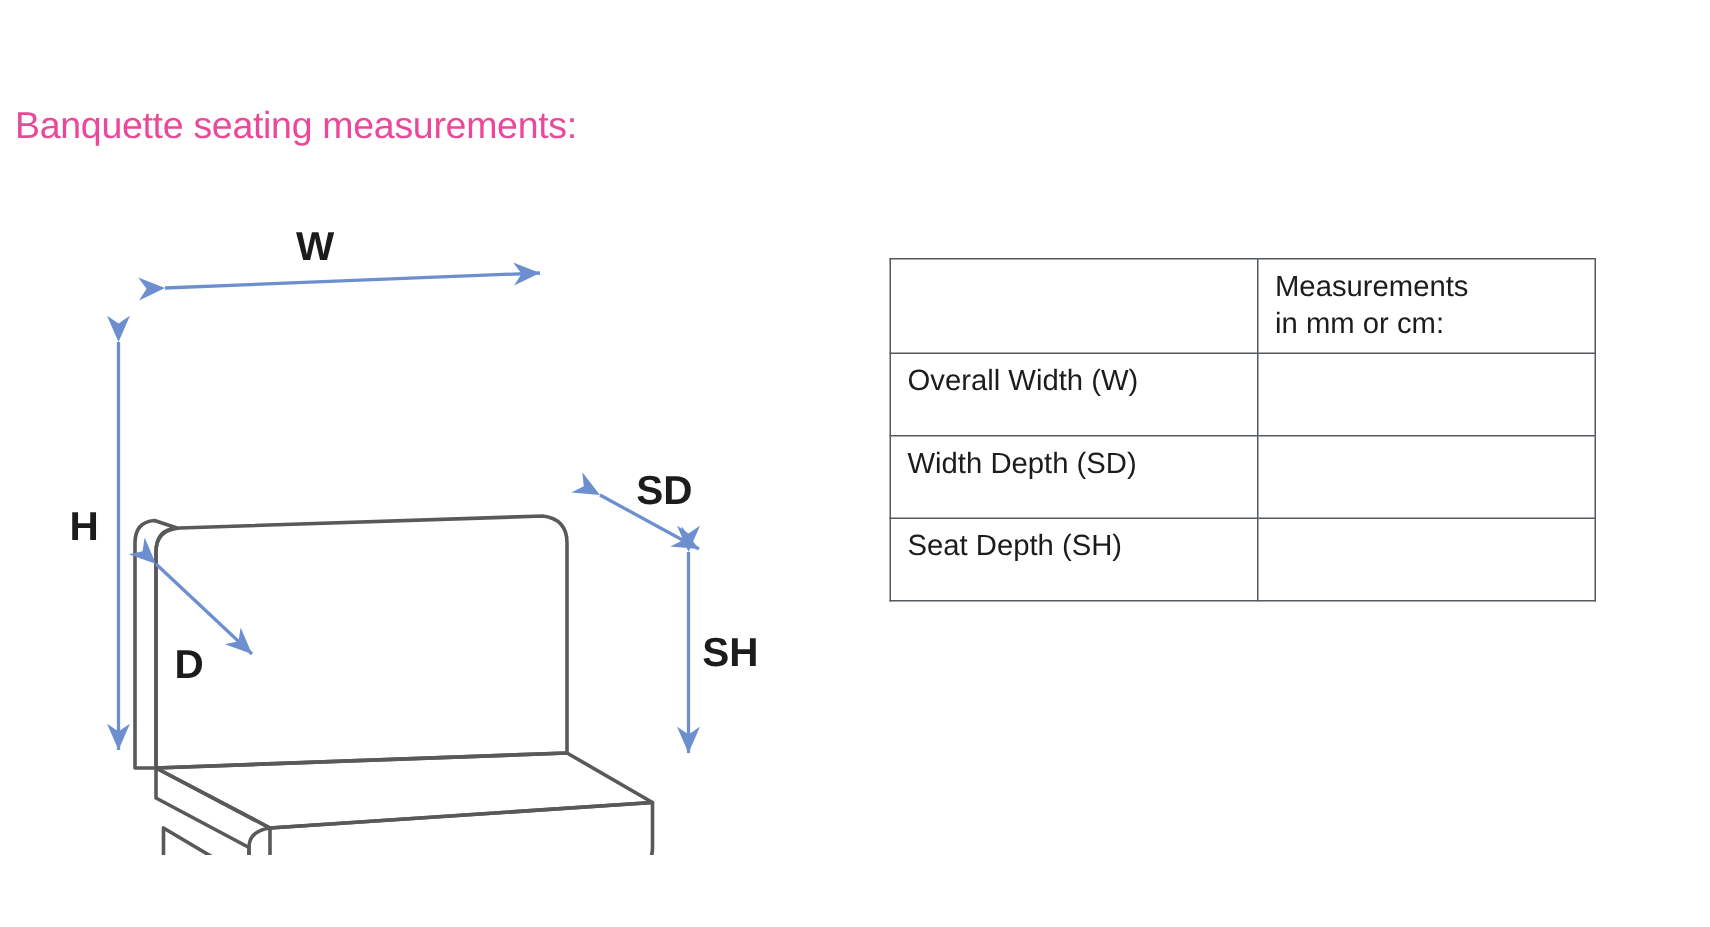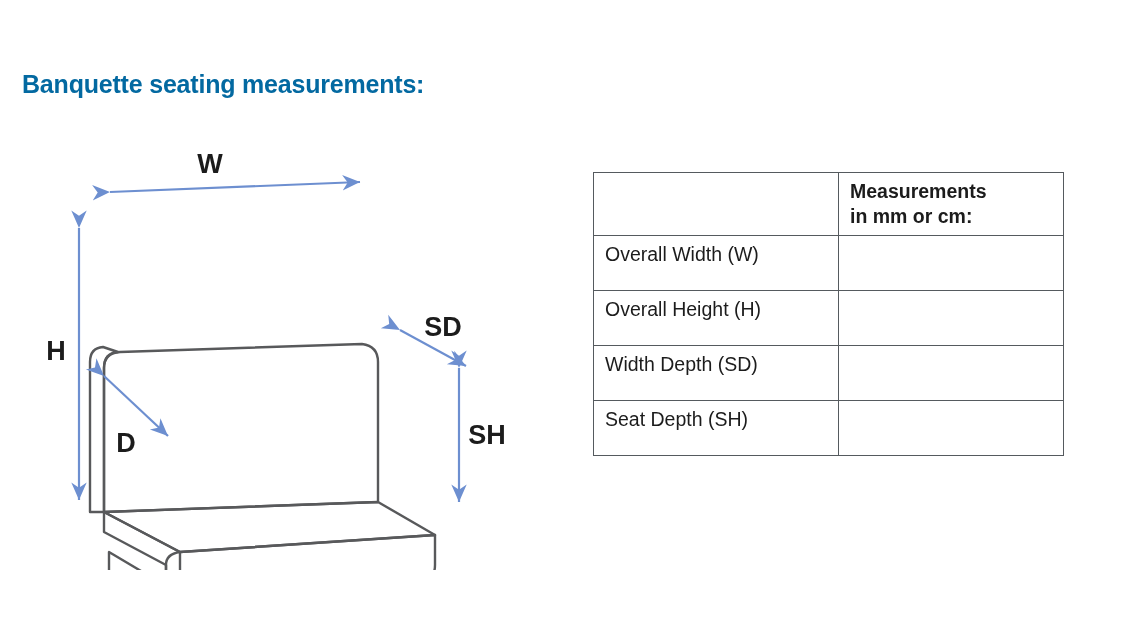--- a/index.html
+++ b/index.html
@@ -17,26 +17,26 @@
   }
   #page-root {
     position: absolute;
     inset: 0;
     background: #ffffff;
   }
 
   
   .page-title {
     position: absolute;
-    left: 22px;
+    left: 10px;
     top: 70px;
     font-size: 25px;
-    font-weight: bold;
+    font-weight: normal;
     letter-spacing: -0.2px;
-    color: #0369a1;
+    color: #ec4899;
     white-space: nowrap;
   }
 
   
   .diagram-wrap {
     position: absolute;
     left: 0px;
     top: 140px;
     width: 560px;
     height: 430px;
@@ -65,21 +65,21 @@
     border: 1.6px solid #555a5e;
     padding: 6px 10px 6px 11px;
     vertical-align: top;
     font-size: 19.5px;
     line-height: 1.28;
     color: #1c1c1c;
     height: 55px;
     box-sizing: border-box;
   }
   .meas-table .col-label { width: 245px; margin-top: 26px; }
-  .meas-table .col-value { width: 225px; font-weight: bold; }
+  .meas-table .col-value { width: 225px; }
   .meas-table tr.header-row td { height: 62px; }
   .meas-table td.value-cell { }
   .hdr-text { display: block; }
 </style>
 </head>
 <body>
 
 <div id="page-root">
 
   <div class="page-title">Banquette seating measurements:</div>
@@ -183,24 +183,20 @@
           <span class="hdr-text">in mm or cm:</span>
         </td>
       </tr>
 
       <tr>
         <td class="col-label">Overall Width (W)</td>
         <td class="col-value value-cell"></td>
       </tr>
 
 
-      <tr>
-        <td class="col-label">Overall Height (H)</td>
-        <td class="col-value value-cell"></td>
-      </tr>
 
       <tr>
         <td class="col-label">Width Depth (SD)</td>
         <td class="col-value value-cell"></td>
       </tr>
 
       <tr>
         <td class="col-label">Seat Depth (SH)</td>
         <td class="col-value value-cell"></td>
       </tr>

